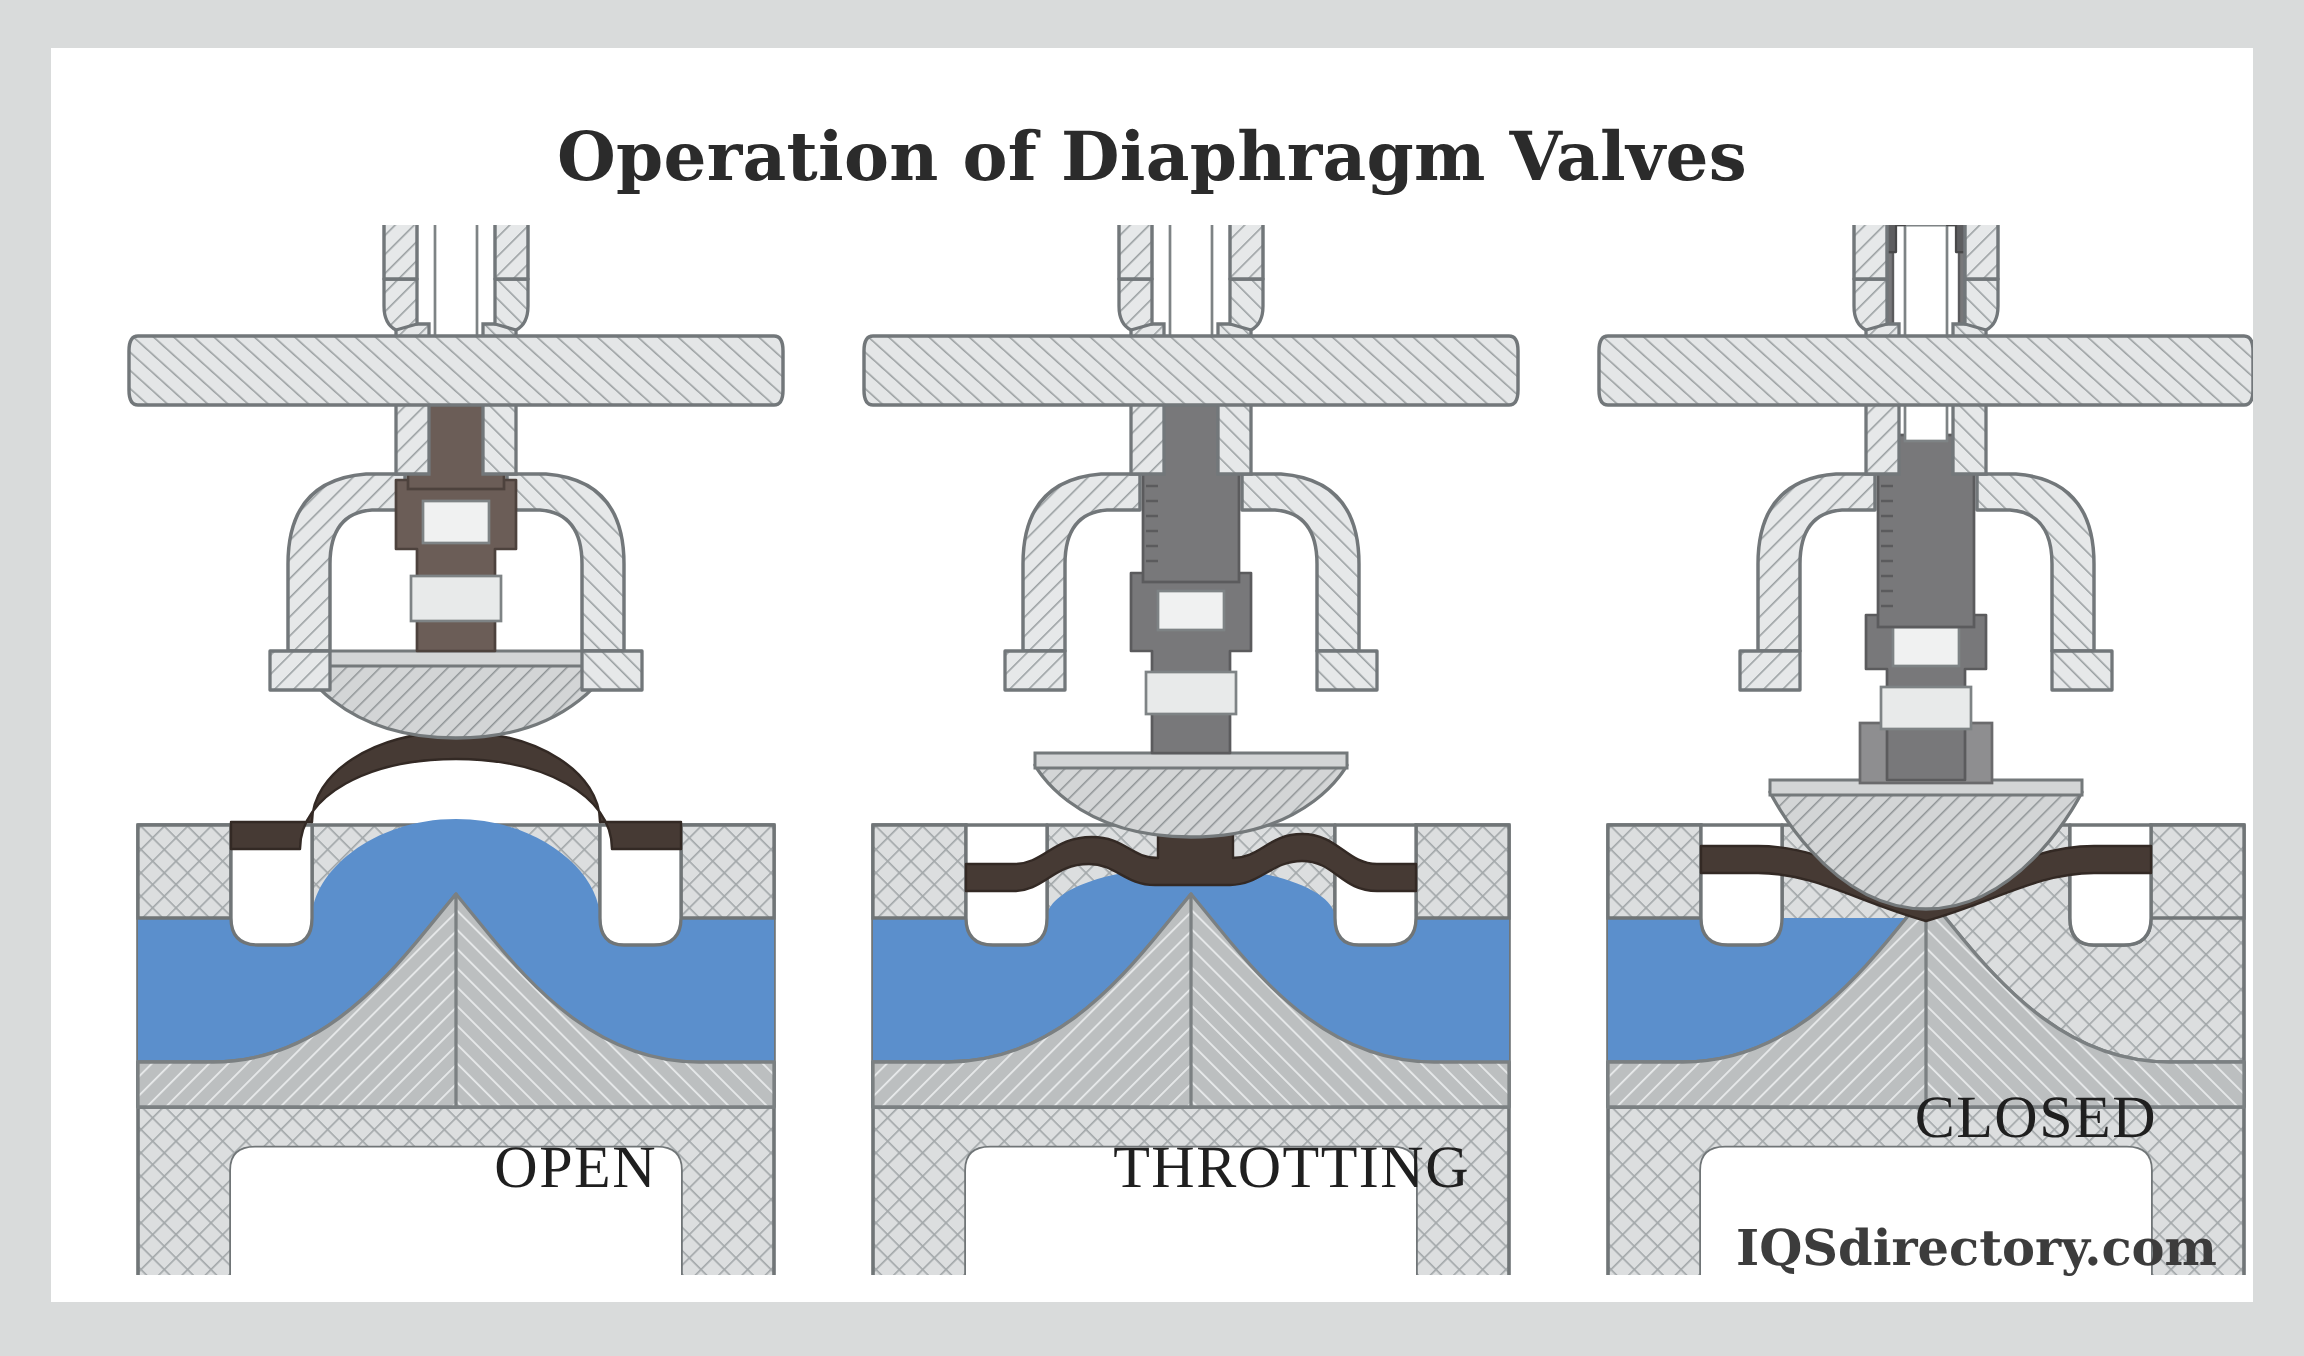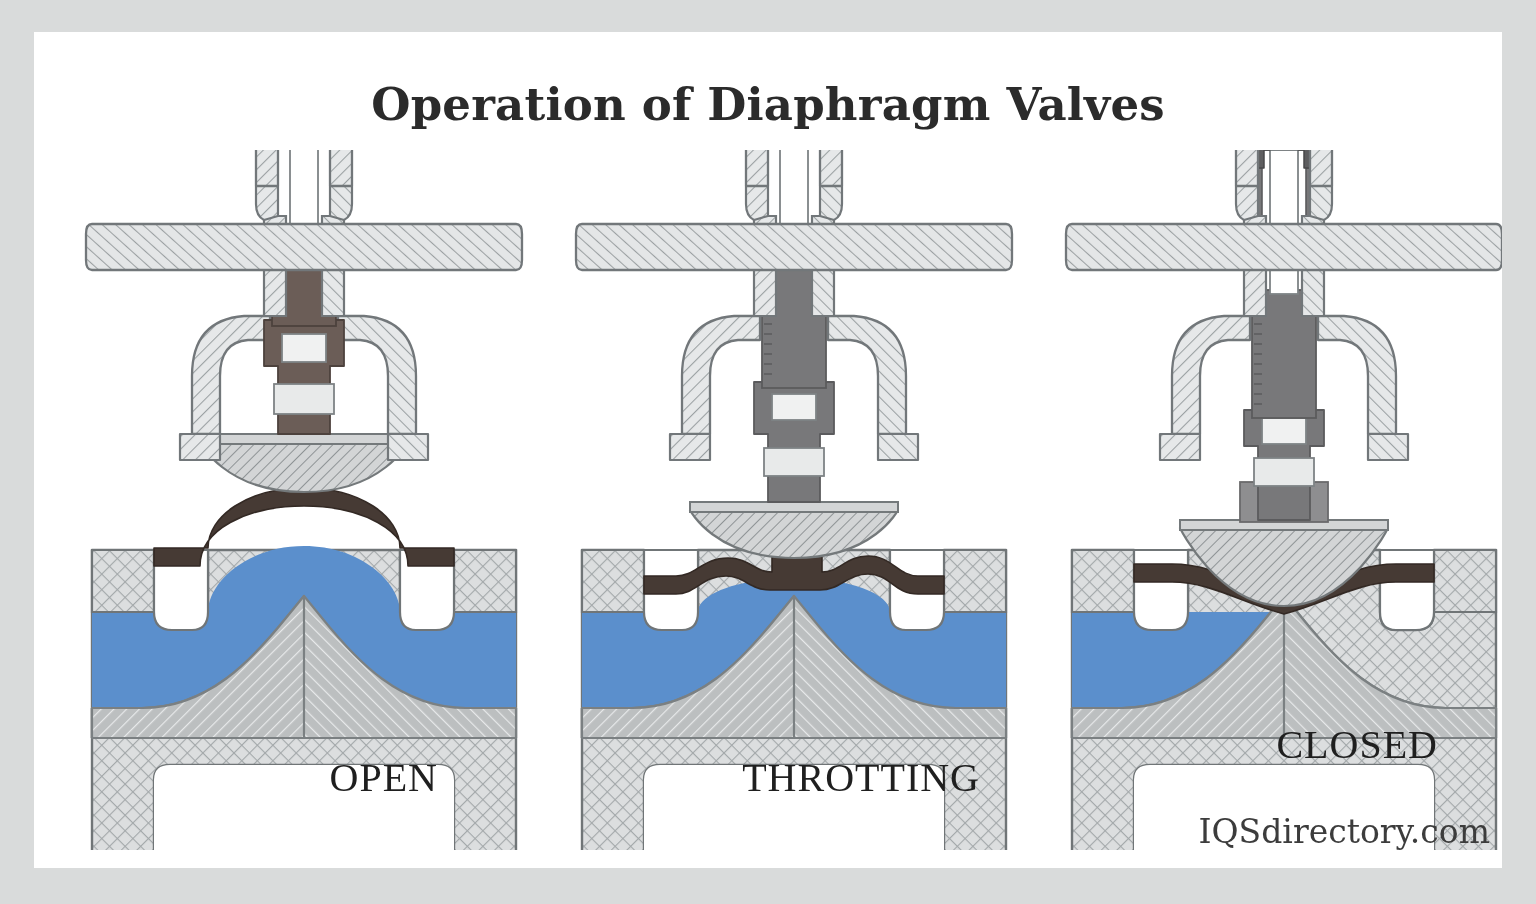--- a/index.html
+++ b/index.html
@@ -46,23 +46,23 @@
     color:#1f1f1f;
     letter-spacing:1px;
     white-space:nowrap;
     text-align:right;
   }
   .cap-open{ top:722px; left:104px; width:300px; }
   .cap-thr { top:722px; left:566px; width:380px; }
   .cap-clo { top:689px; left:1074px; width:330px; }
   .watermark{
     position:absolute;
-    right:12px;top:780px;
+    right:24px;top:780px;
     font-family:"DejaVu Serif", serif;
-    font-weight:normal;
+    font-weight:bold;
     font-size:33px;
     color:#3c3c3c;
     white-space:nowrap;
   }
 </style>
 </head>
 <body>
 
 <div class="frame">
   <div class="canvas">

